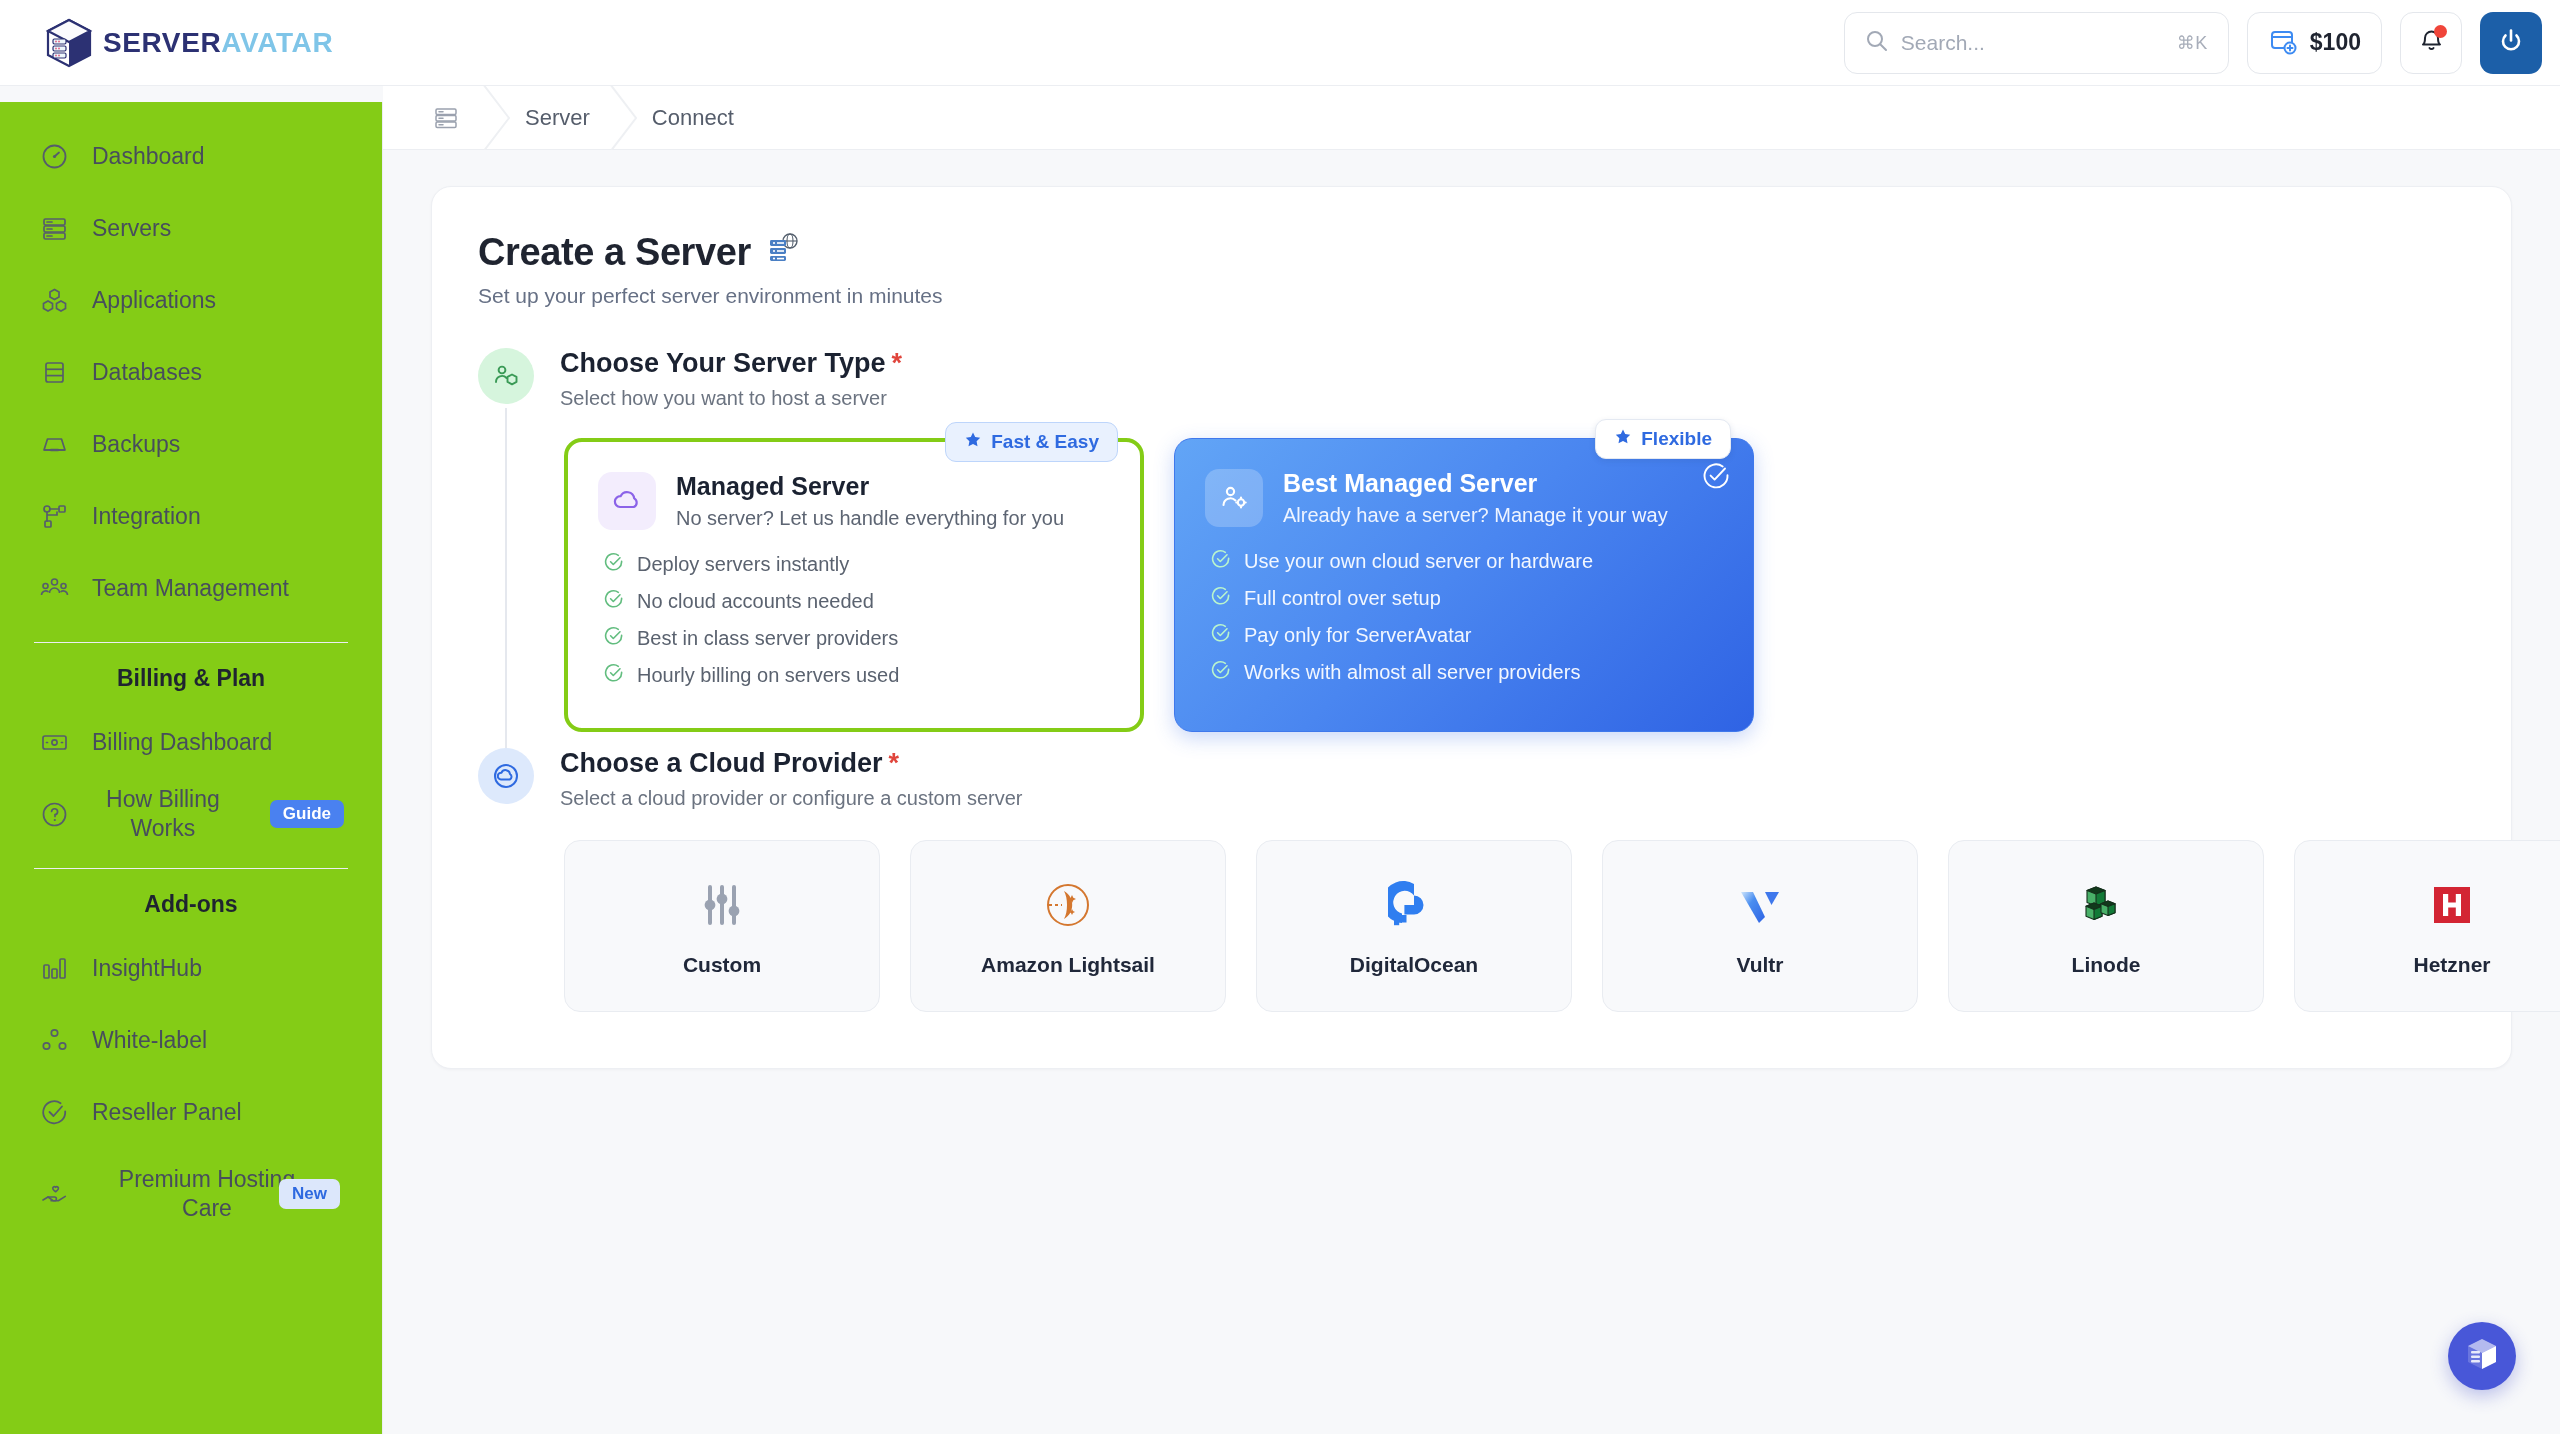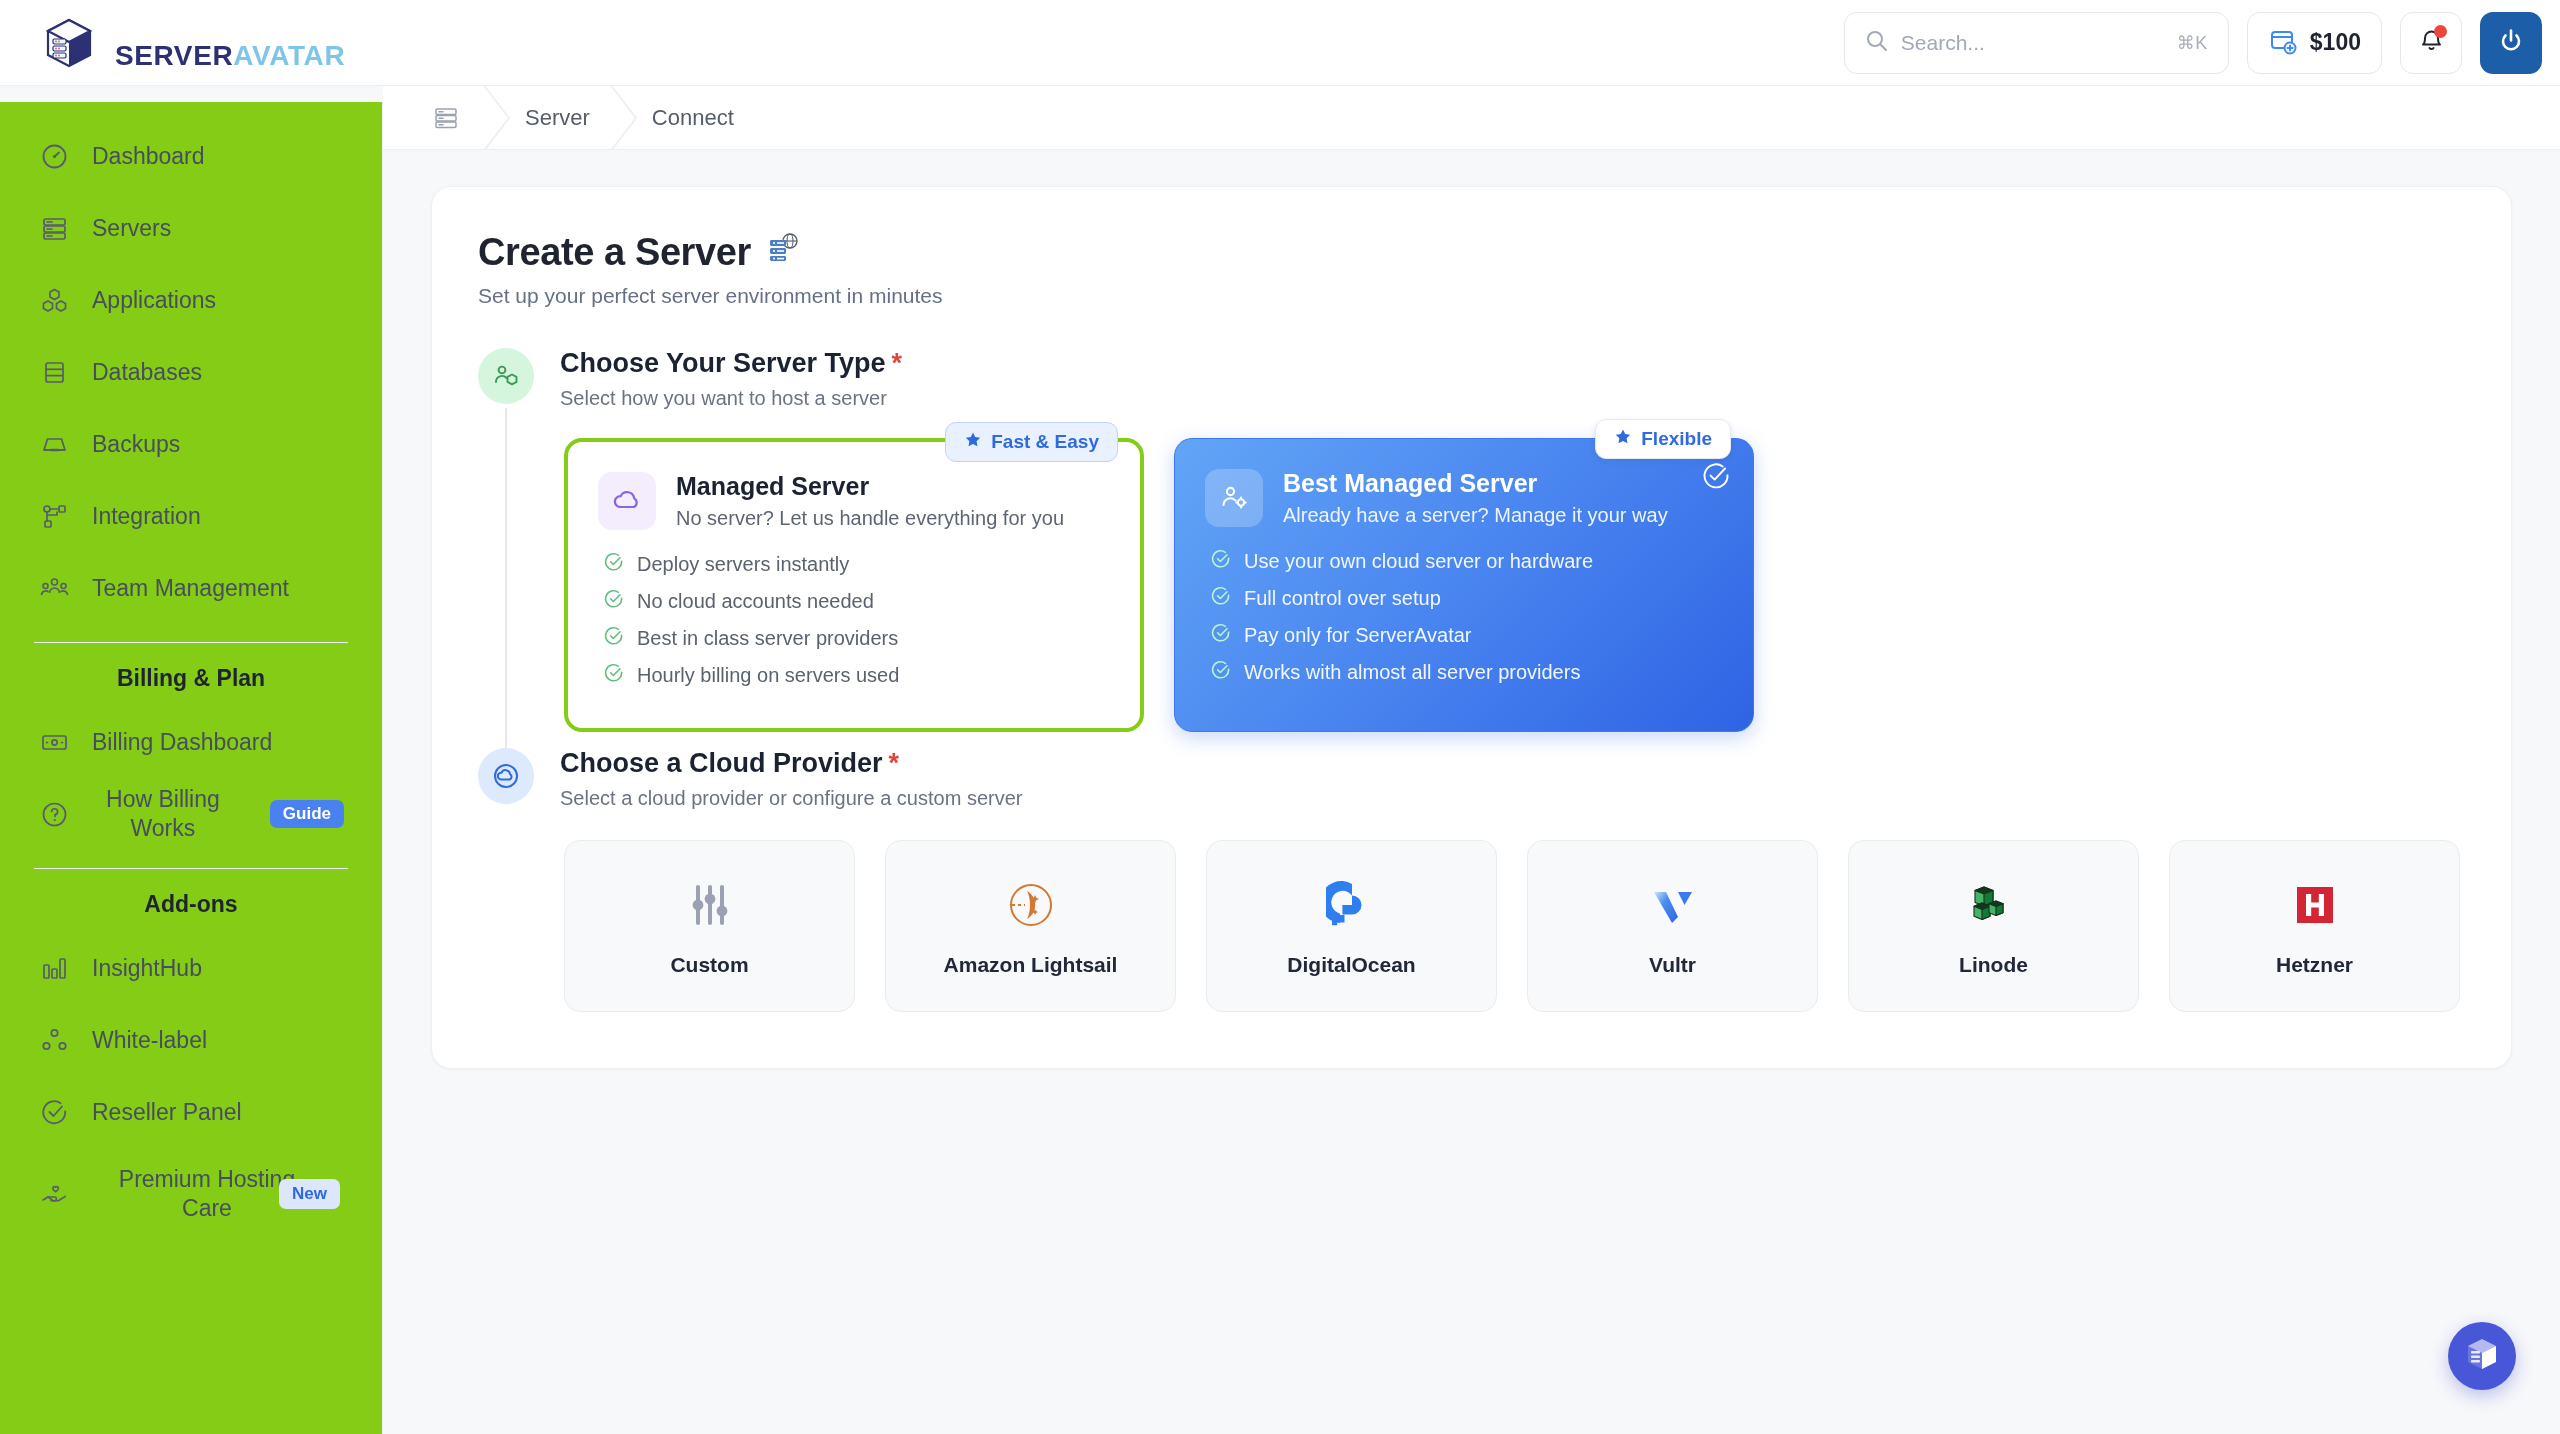--- a/index.html
+++ b/index.html
@@ -12,21 +12,21 @@
   }
 
   
   .topbar {
     position:absolute; top:0; left:0; width:2560px; height:86px;
     background:#ffffff;
     display:flex; align-items:center;
     border-bottom:1px solid #eceef2;
     z-index:20;
   }
-  .logo-wrap { display:flex; align-items:flex-end; gap:17px; margin-left:40px; }
+  .logo-wrap { display:flex; align-items:center; gap:5px; margin-left:40px; }
   .logo-mark { width:58px; height:58px; }
   .logo-text { font-size:28px; font-weight:700; letter-spacing:.6px; }
   .logo-text .s1 { color:#2c3173; }
   .logo-text .s2 { color:#7fc5e8; }
 
   .header-right { margin-left:auto; display:flex; align-items:center; gap:18px; margin-right:18px; }
 
   .search-box {
     width:385px; height:62px; border:1px solid #e4e7ec; border-radius:13px;
     background:#fff; display:flex; align-items:center; padding:0 20px; gap:13px;
@@ -152,21 +152,21 @@
     border-radius:11px; display:flex; align-items:center; gap:9px;
     font-size:19px; font-weight:600;
   }
   .pill.soft { background:#e9f1fe; border:1px solid #bdd5fb; color:#2f6ae0; }
   .pill.white { background:#fff; border:1px solid #e4e9f2; color:#2f6ae0; box-shadow:0 2px 6px rgba(30,50,90,.1); }
   .tick-sel { position:absolute; top:22px; right:22px; }
 
   
   .prov-row { display:flex; gap:30px; margin-top:30px; padding-left:4px; }
   .prov-card {
-    width:291px; height:172px; background:#f8f9fb; border:1px solid #e9ecf1;
+    width:316px; height:172px; background:#f8f9fb; border:1px solid #e9ecf1;
     border-radius:16px; display:flex; flex-direction:column;
     align-items:center; justify-content:center; gap:18px;
   }
   .prov-ico { height:60px; display:flex; align-items:center; justify-content:center; }
   .prov-label { font-size:21px; font-weight:600; color:#20283a; }
 
   
   .fab {
     position:absolute; right:44px; bottom:44px; width:68px;height:68px;border-radius:50%;
     background:#4857d8; display:flex;align-items:center;justify-content:center;

